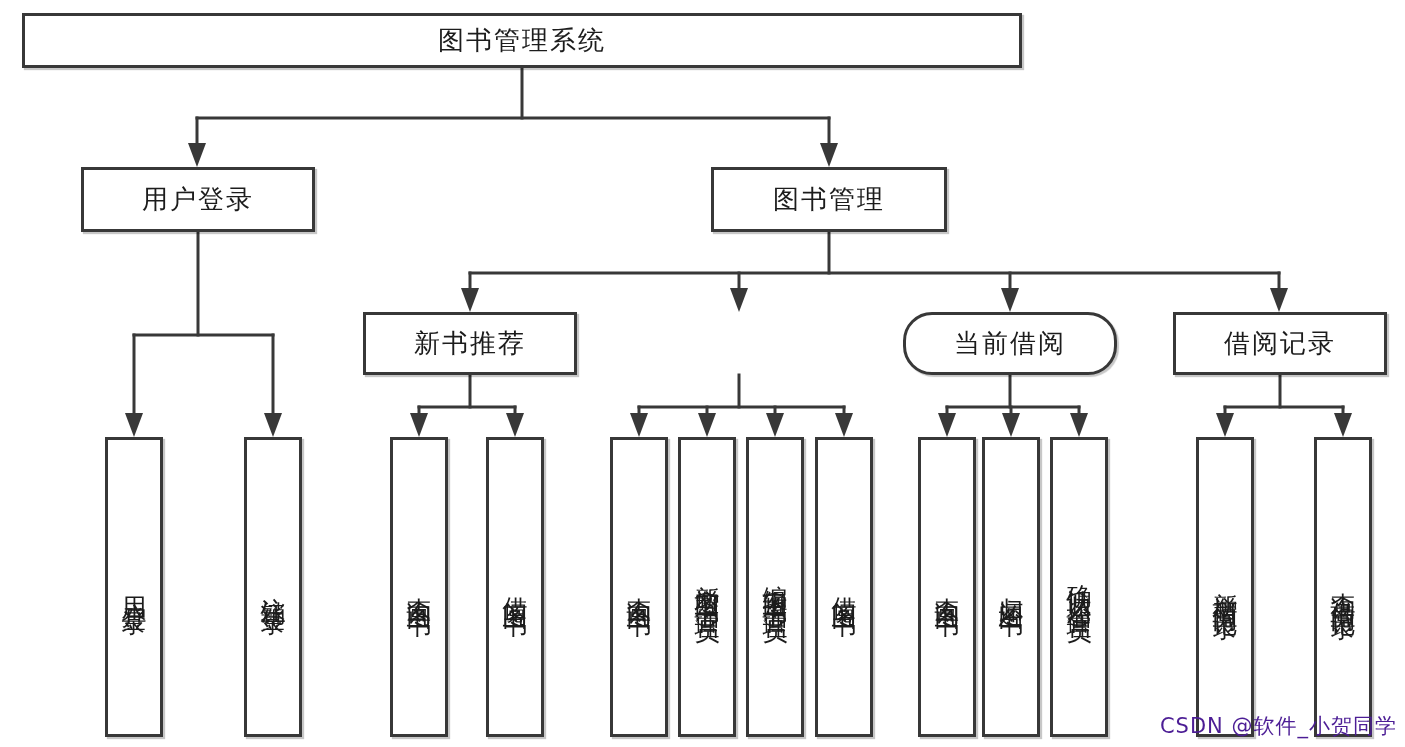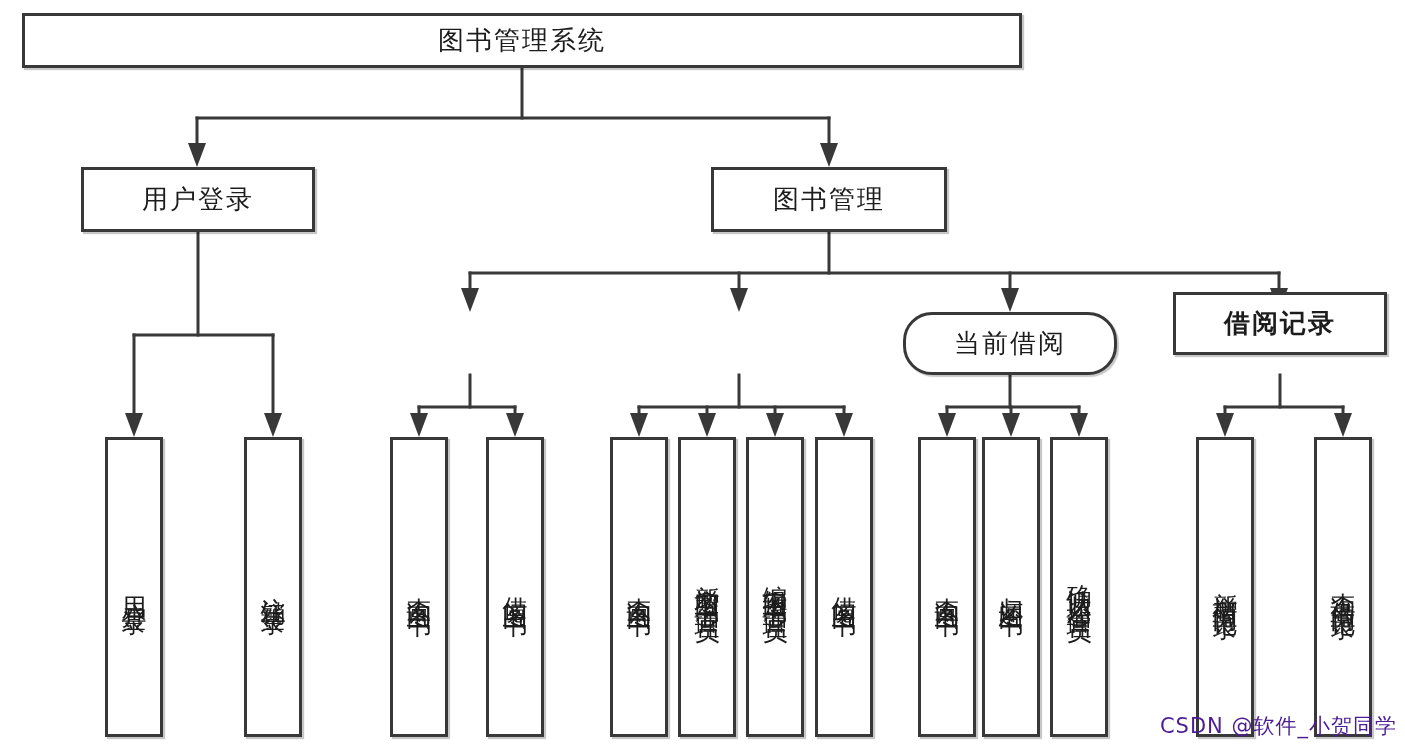--- a/index.html
+++ b/index.html
@@ -126,22 +126,23 @@
       <line class="wire" x1="1343" y1="407" x2="1343" y2="415"></line>
       <polygon class="ahead" points="1334,413 1352,413 1343,437"></polygon>
     </g>
   </svg>
 
   <div class="hbox" style="left:22px;top:13px;width:1000px;height:55px;">图书管理系统</div>
 
   <div class="hbox" style="left:81px;top:167px;width:234px;height:65px;">用户登录</div>
   <div class="hbox" style="left:711px;top:167px;width:236px;height:65px;">图书管理</div>
 
+  <div class="hbox" style="left:363px;top:312px;width:214px;height:63px;">新书推荐</div>
   <div class="hbox" style="left:903px;top:312px;width:214px;height:63px;border-radius:29px;">当前借阅</div>
-  <div class="hbox" style="left:1173px;top:292px;width:214px;height:63px;font-weight:bold;">借阅记录</div>
+  <div class="hbox" style="left:1173px;top:312px;width:214px;height:63px;">借阅记录</div>
 
   <div class="leaf" style="left:105px;">
     <span class="vtext">用户登录</span>
   </div>
   <div class="leaf" style="left:244px;">
     <span class="vtext">注销登录</span>
   </div>
 
   <div class="leaf" style="left:390px;">
     <span class="vtext">查询图书</span>

